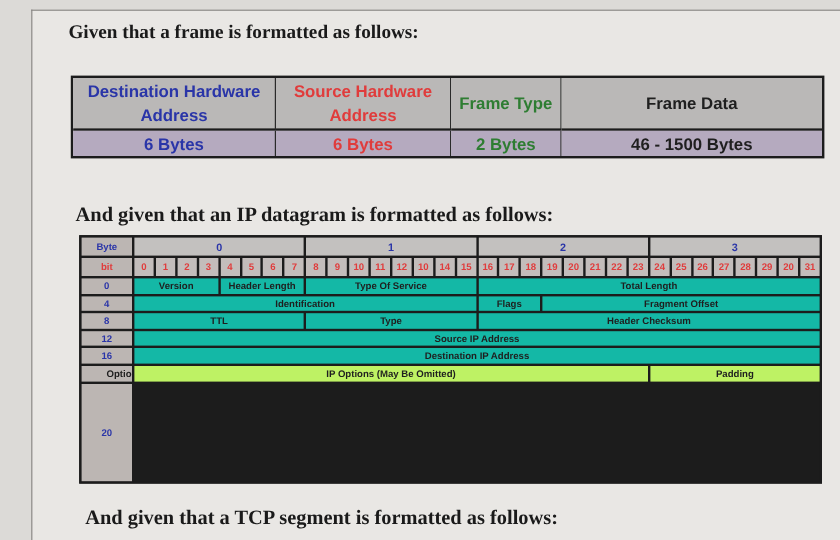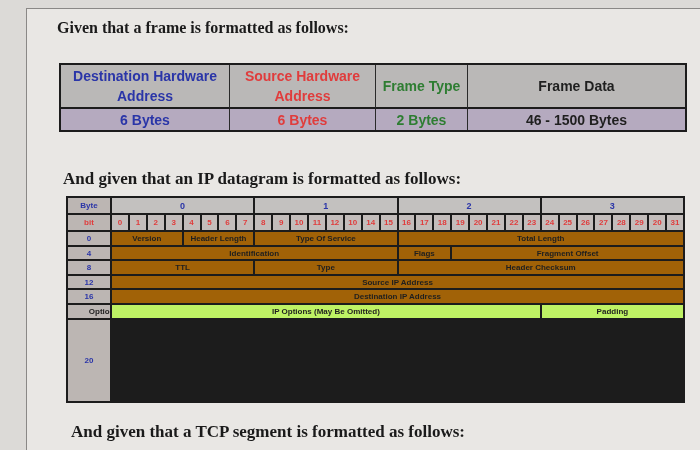--- a/index.html
+++ b/index.html
@@ -52,21 +52,21 @@
     grid-template-rows: 15px 15px 13px 12px 13px 12px 13px 13px 1fr;
     gap: 2px;
     font-size: 8px; font-weight: bold;
   }
   .ip > div { display: flex; align-items: center; justify-content: center; white-space: nowrap; overflow: hidden; }
   .lbl { background: #bcb6b3; color: #2a35a8; }
   .lbl.bit { color: #e03c3c; }
   .lbl.opt { color: #1f1f1f; }
   .bytehdr { background: #c3c1bf; color: #2a35a8; font-size: 9px; }
   .bitcell { background: #c3bdbb; color: #e03c3c; font-size: 8px; }
-  .fld { background: #a16207; color: #1f1f1f; }
+  .fld { background: #14b8a6; color: #1f1f1f; }
   .fld.pink { background: #bef264; }
 </style>
 </head>
 <body>
 
 <div class="page">
   <div class="heading" id="h1">Given that a frame is formatted as follows:</div>
 
   <div class="frame">
     <div class="hdr c-blue">Destination Hardware Address</div>

